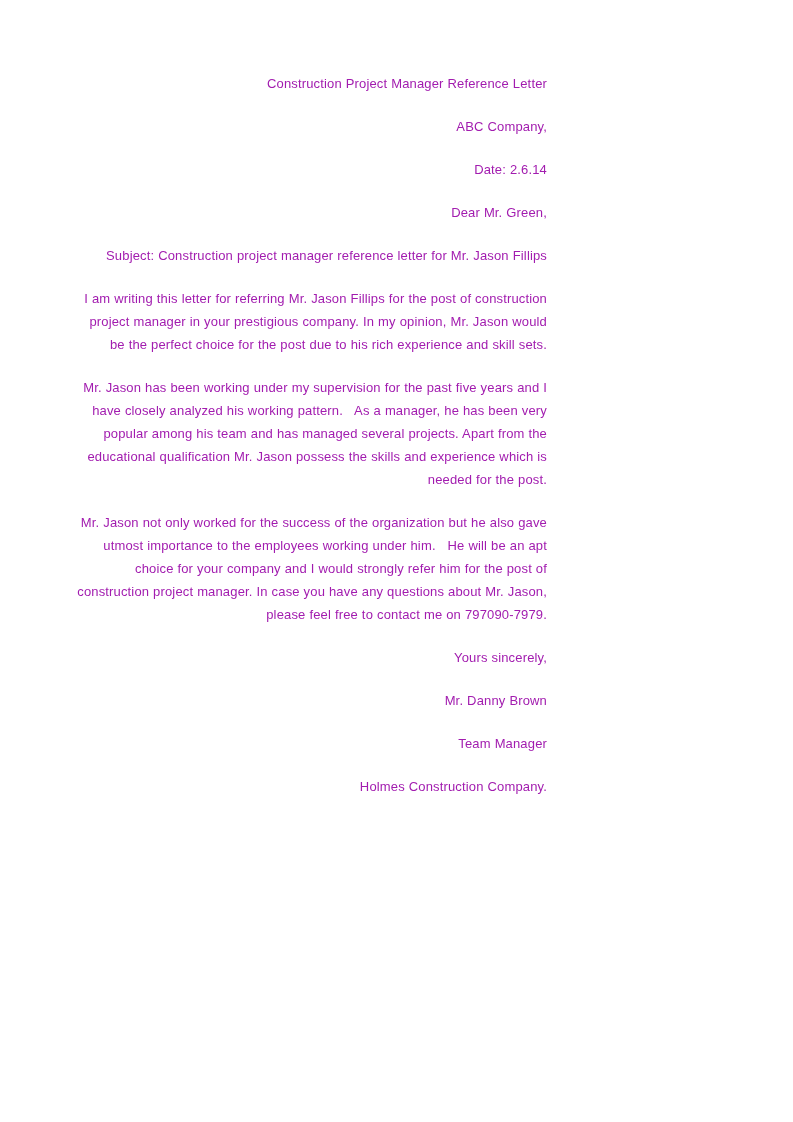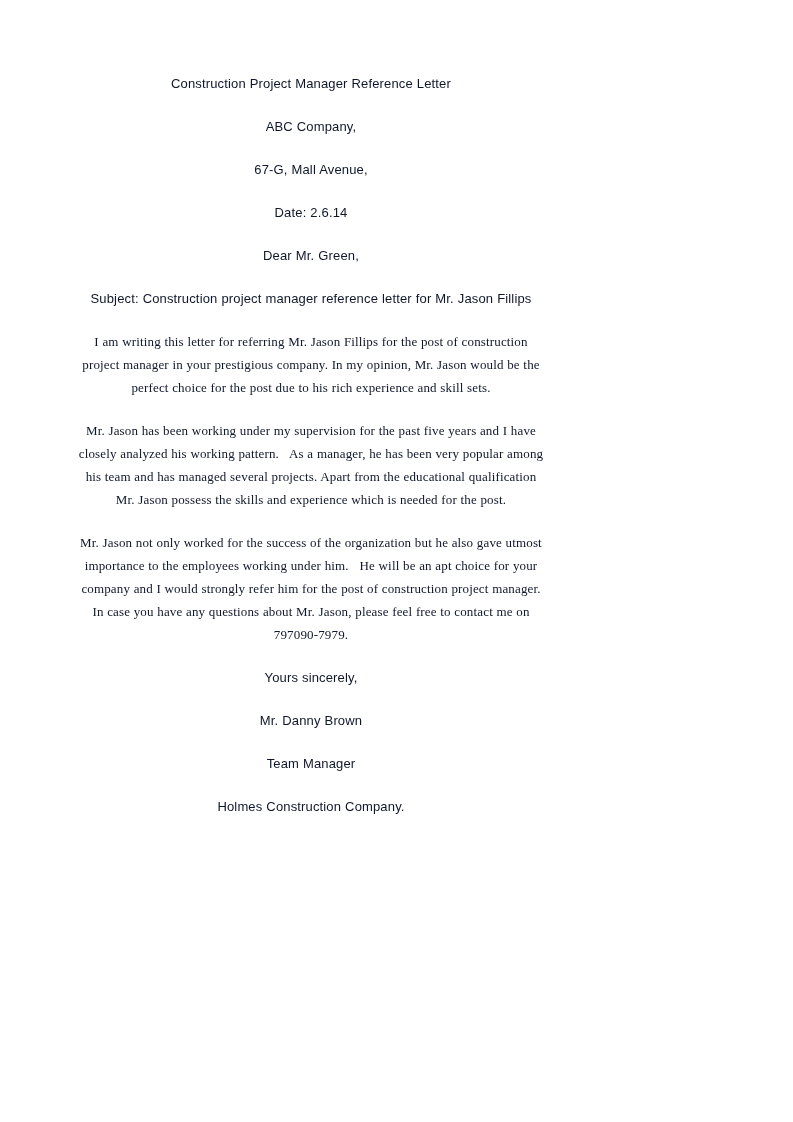--- a/index.html
+++ b/index.html
@@ -25,29 +25,28 @@
     position: absolute;
     left: 75px;
     top: 72px;
     width: 472px;
   }
   .line,
   .para {
     font-size: 13.0px;
     line-height: 23px;
     letter-spacing: 0.15px;
-    text-align: center;
+    text-align: right;
     white-space: pre-wrap;
     word-spacing: 0.2px;
     margin: 0 0 20px 0;
-    color: #0f172a;
+    color: #a21caf;
   }
   .para {
     margin-bottom: 20px;
-    font-family: Liberation Serif, serif;
   }
   .para:last-child,
   .line:last-child {
     margin-bottom: 0;
   }
   
   .line {
     margin-bottom: 20px;
   }
 </style>
@@ -57,21 +56,20 @@
 <div class="page">
   <div class="letter">
 
     <div class="line">Construction Project Manager Reference Letter</div>
 
 
 
 
     <div class="line">ABC Company,</div>
 
-    <div class="line">67-G, Mall Avenue,</div>
 
     <div class="line">Date: 2.6.14</div>
 
     <div class="line">Dear Mr. Green,</div>
 
     <div class="line">Subject: Construction project manager reference letter for Mr. Jason Fillips</div>
 
     <p class="para">I am writing this letter for referring Mr. Jason Fillips for the post of construction project manager in your prestigious company. In my opinion, Mr. Jason would be the perfect choice for the post due to his rich experience and skill sets.</p>
 
     <p class="para">Mr. Jason has been working under my supervision for the past five years and I have closely analyzed his working pattern.   As a manager, he has been very popular among his team and has managed several projects. Apart from the educational qualification Mr. Jason possess the skills and experience which is needed for the post.</p>

